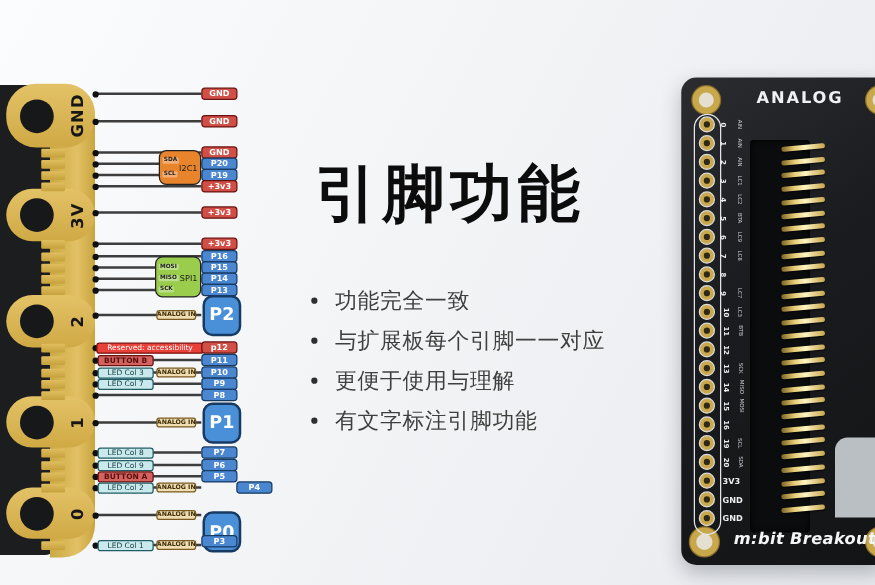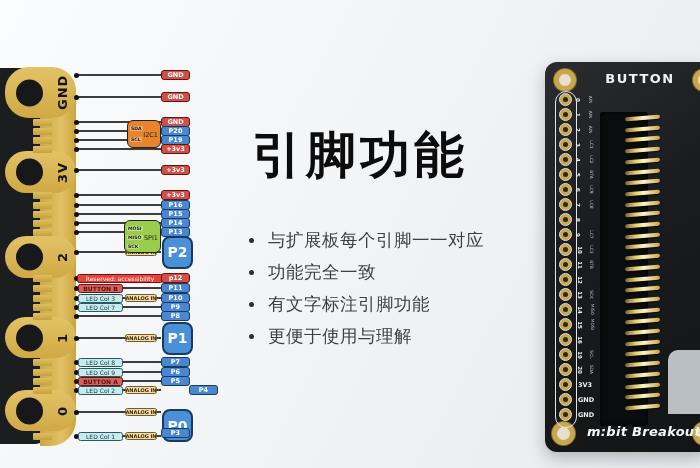--- a/index.html
+++ b/index.html
@@ -24,21 +24,21 @@
   .pin-big{position:absolute;left:162px;width:31px;height:33px;border-radius:8px;display:flex;align-items:center;justify-content:center;
     font-size:14px;font-weight:bold;color:#fff;background:#4a90d9;border:2px solid #173a63;box-sizing:border-box;}
   .fn{position:absolute;height:9px;border-radius:2.5px;display:flex;align-items:center;justify-content:center;
     font-size:6px;box-sizing:border-box;border:1.2px solid #000;white-space:nowrap;overflow:hidden;}
   .fn-reserved{left:77px;width:86px;background:#e8413a;border-color:#7a100c;color:#fff;}
   .fn-button{left:78px;width:45px;background:#d4625f;border-color:#69120f;color:#57100e;font-weight:bold;}
   .fn-led{left:78px;width:45px;background:#c9e9ec;border-color:#1f5c63;color:#11383d;}
   .fn-analog{left:125px;width:32px;height:8px;background:#f1ddb2;border-color:#7a5a1e;color:#3d2d07;font-weight:bold;font-size:5px;}
   .busbox{position:absolute;box-sizing:border-box;border:1.6px solid #222;border-radius:6px;}
   .i2c{left:127px;top:120px;width:34px;height:28px;background:#e8842b;}
-  .spi{left:124px;top:205px;width:37px;height:33px;background:#9acd4c;margin-top:15px;}
+  .spi{left:124px;top:205px;width:37px;height:33px;background:#9acd4c;}
   .bus-sig{position:absolute;left:2px;font-size:4.6px;color:#222;font-weight:bold;background:rgba(255,255,255,.35);padding:0 1px;border-radius:1px;}
   .bus-name{position:absolute;font-size:6.5px;font-weight:normal;color:#1d1d1d;}
   
   .title{position:absolute;left:252px;top:122px;margin:0;font-size:50px;font-weight:900;color:#0c0c0c;letter-spacing:4px;}
   .bullets{position:absolute;left:249px;top:224px;}
   .bullet{display:flex;align-items:center;height:32px;color:#3f3f3f;font-size:17.5px;letter-spacing:.5px;}
   .bullet .bdot{width:5px;height:5px;border-radius:50%;background:#2e2e2e;margin-right:14px;flex:none;}
   
   .pcb{position:absolute;left:545px;top:62px;width:160px;height:390px;border-radius:12px 0 0 12px;
     background:linear-gradient(145deg,#2a2c30 0%,#1a1c1f 40%,#121416 100%);box-shadow:0 6px 16px rgba(30,35,45,.28);}
@@ -205,38 +205,38 @@
     <span class="bus-sig" style="top:5px">MOSI</span>
     <span class="bus-sig" style="top:14px">MISO</span>
     <span class="bus-sig" style="top:23px">SCK</span>
     <span class="bus-name" style="right:2px;top:13px">SPI1</span>
   </div>
 
   <h1 class="title">引脚功能</h1>
   <div class="bullets">
     <div class="bullet">
         <span class="bdot"></span>
-        <span>与扩展板每个引脚一一对应</span>
+        <span>功能完全一致</span>
       </div>
     <div class="bullet">
         <span class="bdot"></span>
-        <span>功能完全一致</span>
+        <span>与扩展板每个引脚一一对应</span>
+      </div>
+    <div class="bullet">
+        <span class="bdot"></span>
+        <span>更便于使用与理解</span>
       </div>
     <div class="bullet">
         <span class="bdot"></span>
         <span>有文字标注引脚功能</span>
       </div>
-    <div class="bullet">
-        <span class="bdot"></span>
-        <span>更便于使用与理解</span>
-      </div>
   </div>
 
   <div class="pcb">
-    <div class="pcb-logo">BUTTON</div>
+    <div class="pcb-logo">ANALOG</div>
     <div class="screw" style="left:9px;top:7px;width:12px;height:12px"></div>
     <div class="screw" style="left:148px;top:7px;width:12px;height:12px"></div>
     <div class="screw" style="left:7px;top:360px;width:13px;height:13px"></div>
     <div class="screw" style="left:148px;top:360px;width:13px;height:13px"></div>
     <div class="silk-col"></div>
     <div style="position:absolute;inset:0;">
         <div class="bhole" style="left: 14px; top: 31px;"></div>
         <div class="bnum" style="left: 31px; top: 34.5px;">0</div>
         <div class="bsilk" style="left: 42px; top: 35px;">AIN</div>
         <div class="bhole" style="left: 14px; top: 46px;"></div>

